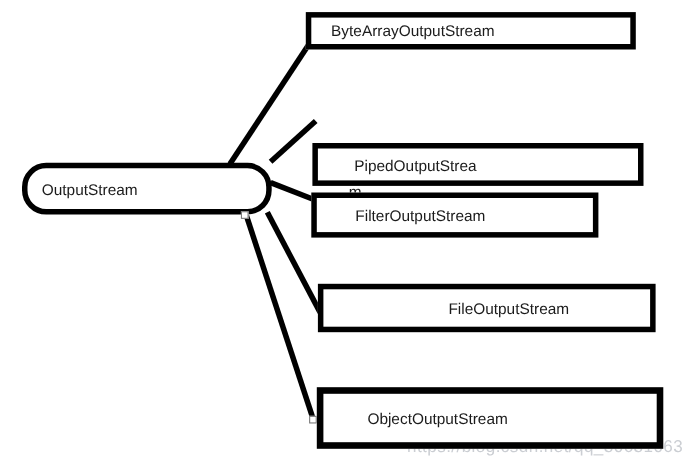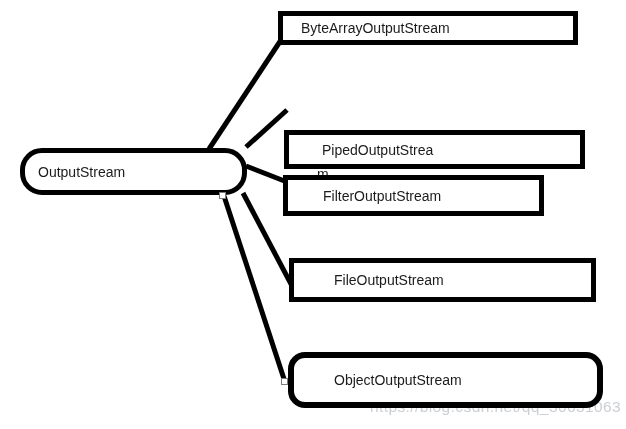--- a/index.html
+++ b/index.html
@@ -37,22 +37,22 @@
     position: absolute;
     left: 28px;
     top: calc(100% + 3px);
     line-height: 15px;
     color: #1b1b1b;
   }
   .node-root        { left: 20px;  top: 148px; width: 227px; height: 47px; padding-left: 13px; border-radius: 22px; }
   .node-bytearray   { left: 278px; top: 11px;  width: 300px; height: 34px; padding-left: 18px; }
   .node-piped       { left: 284px; top: 84px;  width: 301px; height: 39px; padding-left: 33px; margin-top: 46px; }
   .node-filter      { left: 283px; top: 175px; width: 261px; height: 41px; padding-left: 35px; }
-  .node-file        { left: 289px; top: 258px; width: 307px; height: 44px; padding-left: 40px; }
-  .node-object      { left: 288px; top: 352px; width: 315px; height: 56px; padding-left: 40px; border-width: 6px; border-radius: 17px; }
+  .node-file        { left: 289px; top: 258px; width: 307px; height: 44px; padding-left: 40px; justify-content: center; }
+  .node-object      { left: 288px; top: 352px; width: 315px; height: 56px; padding-left: 40px; border-width: 6px; }
   .handle {
     position: absolute;
     width: 7px;
     height: 7px;
     box-sizing: border-box;
     background: #ffffff;
     border: 1px solid #7a7a7a;
     z-index: 3;
   }
   .handle-top    { left: 219px; top: 192px; }

